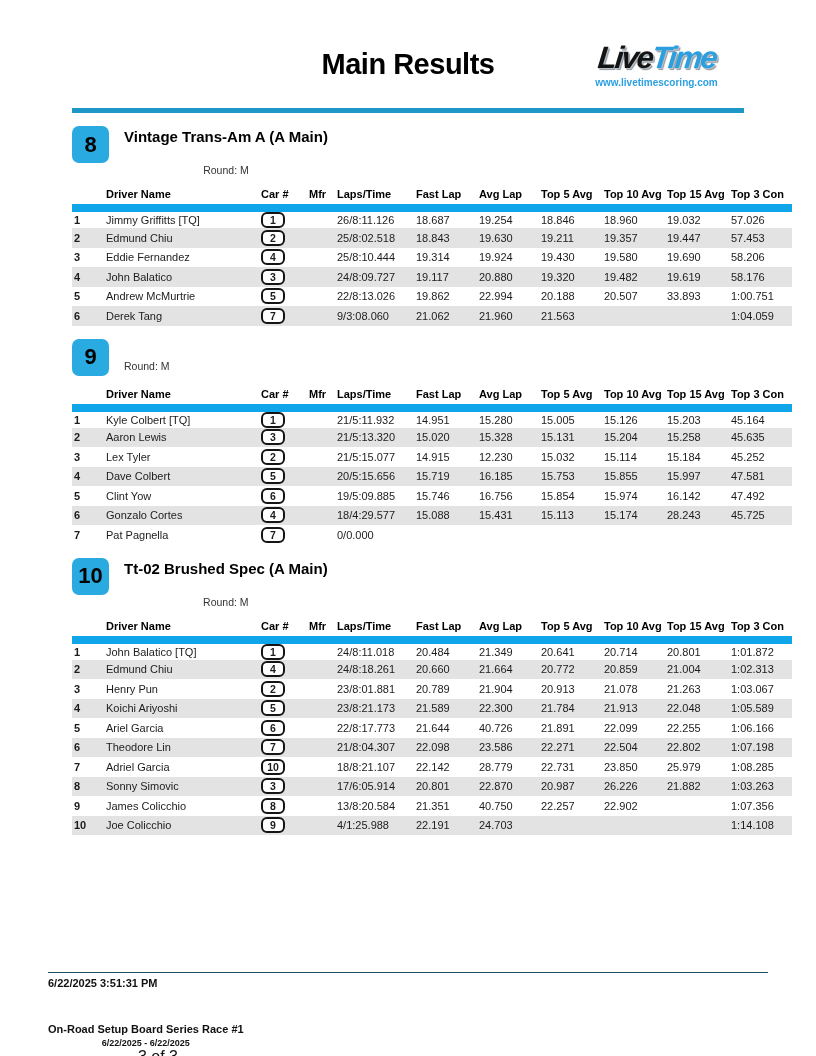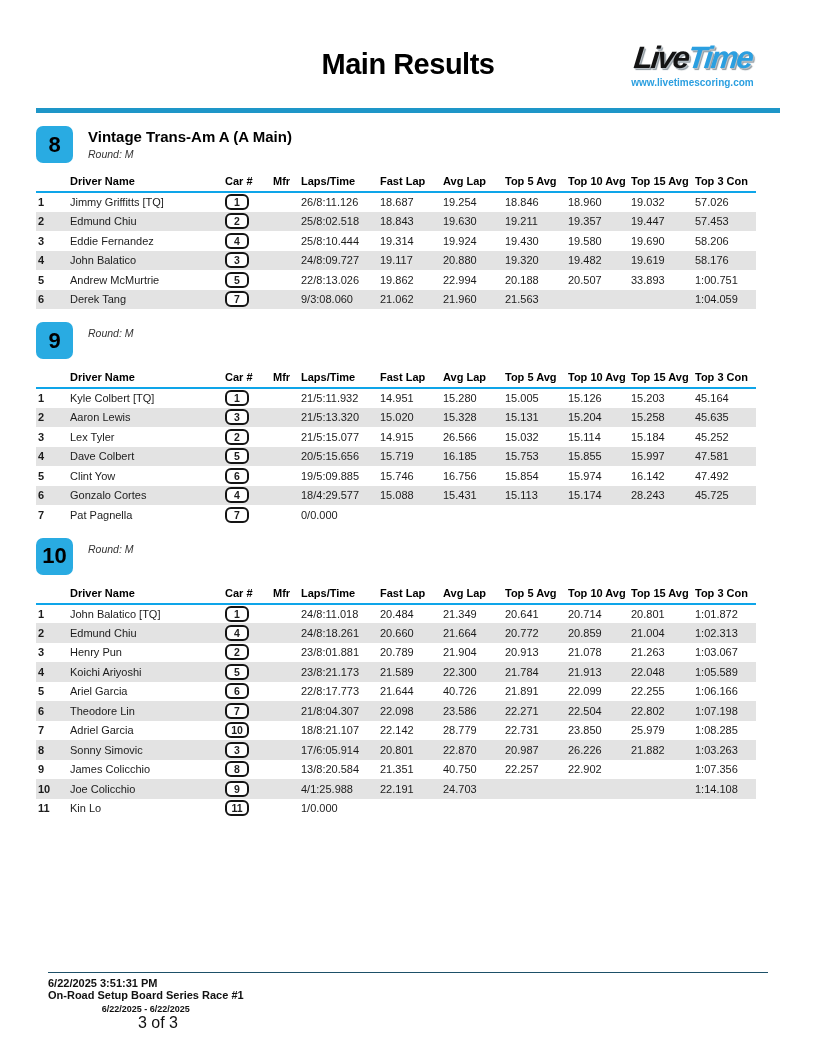--- a/index.html
+++ b/index.html
@@ -2,21 +2,21 @@
 <html><head>
 <meta charset="utf-8">
 <style>
   * { margin:0; padding:0; box-sizing:border-box; }
   html,body { background:#fff; }
   body {
     width:816px; height:1056px; position:relative;
     font-family:"Liberation Sans", sans-serif; color:#111;
     overflow:hidden;
   }
-  .page { padding:0 36px; }
+  .page { padding:0 72px; }
 
   
   .header { position:relative; height:62px; margin-top:40px; }
   .page-title {
     position:absolute; left:0; right:0; top:8px;
     text-align:center; font-size:29px; font-weight:bold; letter-spacing:-0.5px; color:#000;
   }
   .logo-block { position:absolute; right:0; top:0; width:175px; text-align:center; }
   .logo-text {
     font-size:31px; font-weight:bold; font-style:italic; letter-spacing:-2px;
@@ -30,28 +30,28 @@
   .top-bar { height:5px; background:#1e96c8; margin-top:6px; }
 
   
   .race { margin-top:13px; }
   .race-head { display:flex; align-items:flex-start; }
   .race-num {
     width:37px; height:37px; background:#29abe2; border-radius:7px;
     display:flex; align-items:center; justify-content:center;
     font-size:22px; font-weight:bold; color:#000; flex:0 0 37px;
   }
-  .race-titles { margin-left:15px; padding-top:2px; }
+  .race-titles { margin-left:15px; padding-top:2px;text-align:center; }
   .race-title { font-size:15px; font-weight:bold; color:#000; }
-  .race-round { font-size:10.5px; color:#333; margin-top:3px;font-style:italic; }
+  .race-round { font-size:10.5px; color:#333; margin-top:19px; }
 
   table.results { border-collapse:collapse; table-layout:fixed; width:720px; margin-top:9px; }
   table.results th {
     text-align:left; font-size:11px; font-weight:bold; color:#000;
-    padding:3px 2px 4px 2px; border-bottom:2px solid #0ea5e9; white-space:nowrap;
+    padding:3px 2px 4px 2px; border-bottom:8px solid #0ea5e9; white-space:nowrap;
   }
   table.results td {
     font-size:11px; color:#1c1c1c; padding:0 2px; height:19.5px;
     white-space:nowrap; overflow:hidden; vertical-align:middle;
   }
   table.results tbody tr:nth-child(even) { background:#e3e3e3; }
   td.pos { font-weight:bold; }
   td.driver { padding-left:2px; }
   .car-badge {
     display:inline-block; min-width:24px; padding:0 3px; text-align:center;
@@ -59,21 +59,21 @@
     font-size:10.5px; font-weight:bold; line-height:12px; height:16px;
   }
 
   
   .footer {
     position:absolute; left:48px; right:48px; top:972px;
     border-top:1.5px solid #1d5068; padding-top:4px;
   }
   .footer-row { display:flex; justify-content:space-between; align-items:flex-start;flex-direction:column; }
   .footer-left { font-size:11px; font-weight:bold; width:220px; }
-  .footer-center { text-align:center; flex:1; }
+  .footer-center { text-align:center; flex:1;margin-top:34px; }
   .footer-event { font-size:11px; font-weight:bold; }
   .footer-dates { font-size:9px; font-weight:bold; margin-top:3px; }
   .footer-right { font-size:16px; width:220px; text-align:center; }
 </style>
 </head>
 <body>
 
 <div class="page">
 
   <div class="header">
@@ -269,21 +269,21 @@
               <td class="stat">15.258</td>
               <td class="stat">45.635</td>
             </tr>
             <tr>
               <td class="pos">3</td>
               <td class="driver">Lex Tyler</td>
               <td class="car"><span class="car-badge">2</span></td>
               <td class="mfr"></td>
               <td class="stat">21/5:15.077</td>
               <td class="stat">14.915</td>
-              <td class="stat">26.566</td>
+              <td class="stat">12.230</td>
               <td class="stat">15.032</td>
               <td class="stat">15.114</td>
               <td class="stat">15.184</td>
               <td class="stat">45.252</td>
             </tr>
             <tr>
               <td class="pos">4</td>
               <td class="driver">Dave Colbert</td>
               <td class="car"><span class="car-badge">5</span></td>
               <td class="mfr"></td>
@@ -334,20 +334,21 @@
               <td class="stat"></td>
               <td class="stat"></td>
             </tr>
           </tbody>
         </table>
       </section>
       <section class="race">
         <div class="race-head">
           <div class="race-num">10</div>
           <div class="race-titles">
+            <div class="race-title">Tt-02 Brushed Spec (A Main)</div>
             <div class="race-round">Round: M</div>
           </div>
         </div>
         <table class="results">
           <colgroup>
             <col style="width: 32px;">
             <col style="width: 155px;">
             <col style="width: 48px;">
             <col style="width: 28px;">
             <col style="width: 79px;">
@@ -497,33 +498,20 @@
               <td class="car"><span class="car-badge">9</span></td>
               <td class="mfr"></td>
               <td class="stat">4/1:25.988</td>
               <td class="stat">22.191</td>
               <td class="stat">24.703</td>
               <td class="stat"></td>
               <td class="stat"></td>
               <td class="stat"></td>
               <td class="stat">1:14.108</td>
             </tr>
-            <tr>
-              <td class="pos">11</td>
-              <td class="driver">Kin Lo</td>
-              <td class="car"><span class="car-badge">11</span></td>
-              <td class="mfr"></td>
-              <td class="stat">1/0.000</td>
-              <td class="stat"></td>
-              <td class="stat"></td>
-              <td class="stat"></td>
-              <td class="stat"></td>
-              <td class="stat"></td>
-              <td class="stat"></td>
-            </tr>
           </tbody>
         </table>
       </section>
     </div>
 
 </div>
 
 <div class="footer">
   <div class="footer-row">
     <div class="footer-left">6/22/2025 3:51:31 PM</div>

